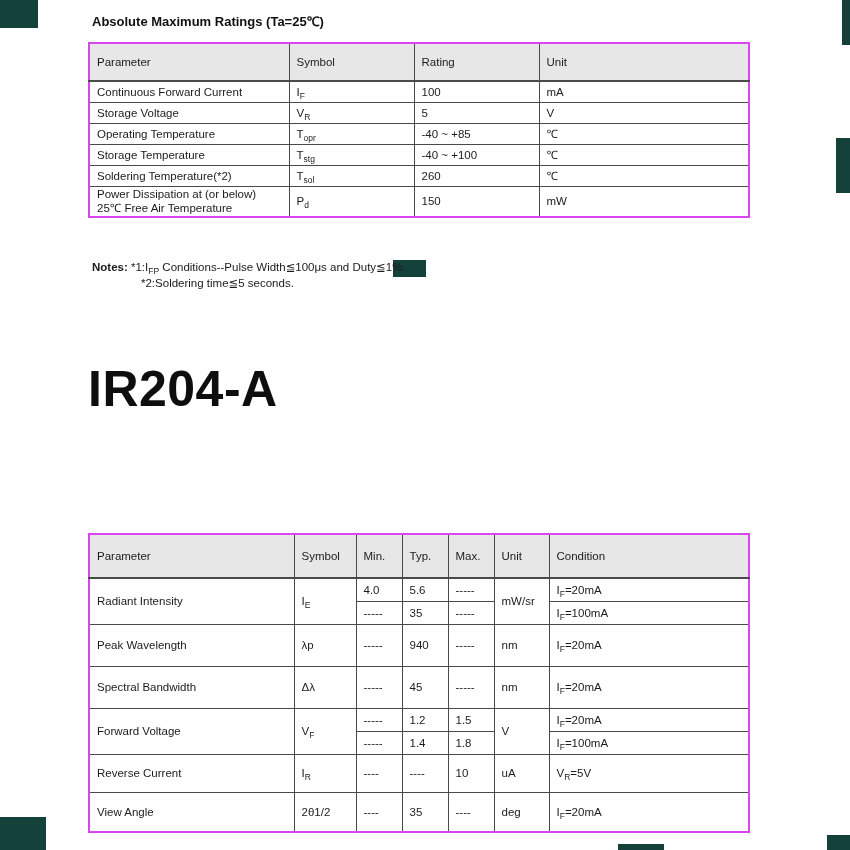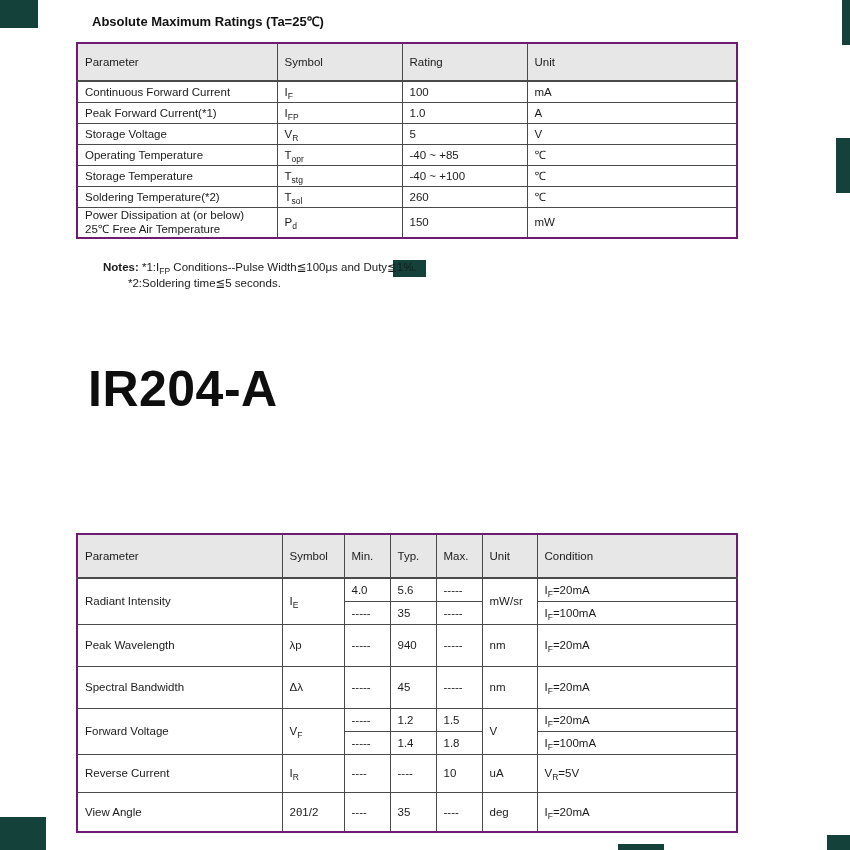--- a/index.html
+++ b/index.html
@@ -16,43 +16,43 @@
   .art-right{left:836px;top:138px;width:14px;height:55px;}
   .art-note{left:393px;top:260px;width:33px;height:17px;z-index:0;}
   .art-bl{left:0;top:817px;width:46px;height:33px;}
   .art-br{left:827px;top:835px;width:23px;height:15px;}
   .art-bm{left:618px;top:844px;width:46px;height:6px;}
 
   .sec-title{position:absolute;left:92px;font-size:13px;font-weight:700;color:#111;}
   .sec-title.abs{top:12px;}
   .sec-title.eo{top:499px;}
 
-  table{border-collapse:collapse;position:absolute;left:76px;table-layout:fixed;
-        border:2px solid #701a75;background:#fff;}
+  table{border-collapse:collapse;position:absolute;left:88px;table-layout:fixed;
+        border:2px solid #d946ef;background:#fff;}
   th,td{border:1px solid #4a4a4a;padding:1px 7px;font-size:11.5px;font-weight:400;
         text-align:left;vertical-align:middle;color:#1b1b1b;}
   thead th{background:#e7e7e7;border-bottom-width:2px;}
 
   .t1{top:42px;width:660px;}
   .t1 thead tr{height:38px;}
   .t1 tbody tr{height:21px;}
   .t1 tbody tr.two-line{height:29px;}
 
   .t2{top:533px;width:660px;}
   .t2 thead tr{height:44px;}
   .t2 tr.sub{height:23px;}
   .t2 tr.tall{height:42px;}
   .t2 tr.med{height:38px;}
   .t2 tr.va{height:40px;border-radius:17px;}
 
   sub{font-size:8.5px;line-height:0;}
 
   .notes{position:absolute;left:92px;top:259px;font-size:11.5px;line-height:16px;z-index:1;}
-  .notes b{font-weight:700;margin-left:11px;}
-  .notes .line2{margin-left:36px;}
+  .notes b{font-weight:700;}
+  .notes .line2{margin-left:49px;}
 
   .part-title{position:absolute;left:88px;top:360px;font-size:50px;font-weight:700;
               color:#0e0e0e;letter-spacing:0.5px;}
 </style>
 </head>
 <body>
 
 <div class="page">
 
   <div class="artifact art-tl"></div>
@@ -79,26 +79,20 @@
         <th>Rating</th>
         <th>Unit</th>
       </tr>
     </thead>
     <tbody>
       <tr>
         <td>Continuous Forward Current</td>
         <td><span>I</span><sub>F</sub></td>
         <td>100</td>
         <td>mA</td>
-      </tr>
-      <tr>
-        <td>Peak Forward Current(*1)</td>
-        <td><span>I</span><sub>FP</sub></td>
-        <td>1.0</td>
-        <td>A</td>
       </tr>
       <tr>
         <td>Storage Voltage</td>
         <td><span>V</span><sub>R</sub></td>
         <td>5</td>
         <td>V</td>
       </tr>
       <tr>
         <td>Operating Temperature</td>
         <td><span>T</span><sub>opr</sub></td>

